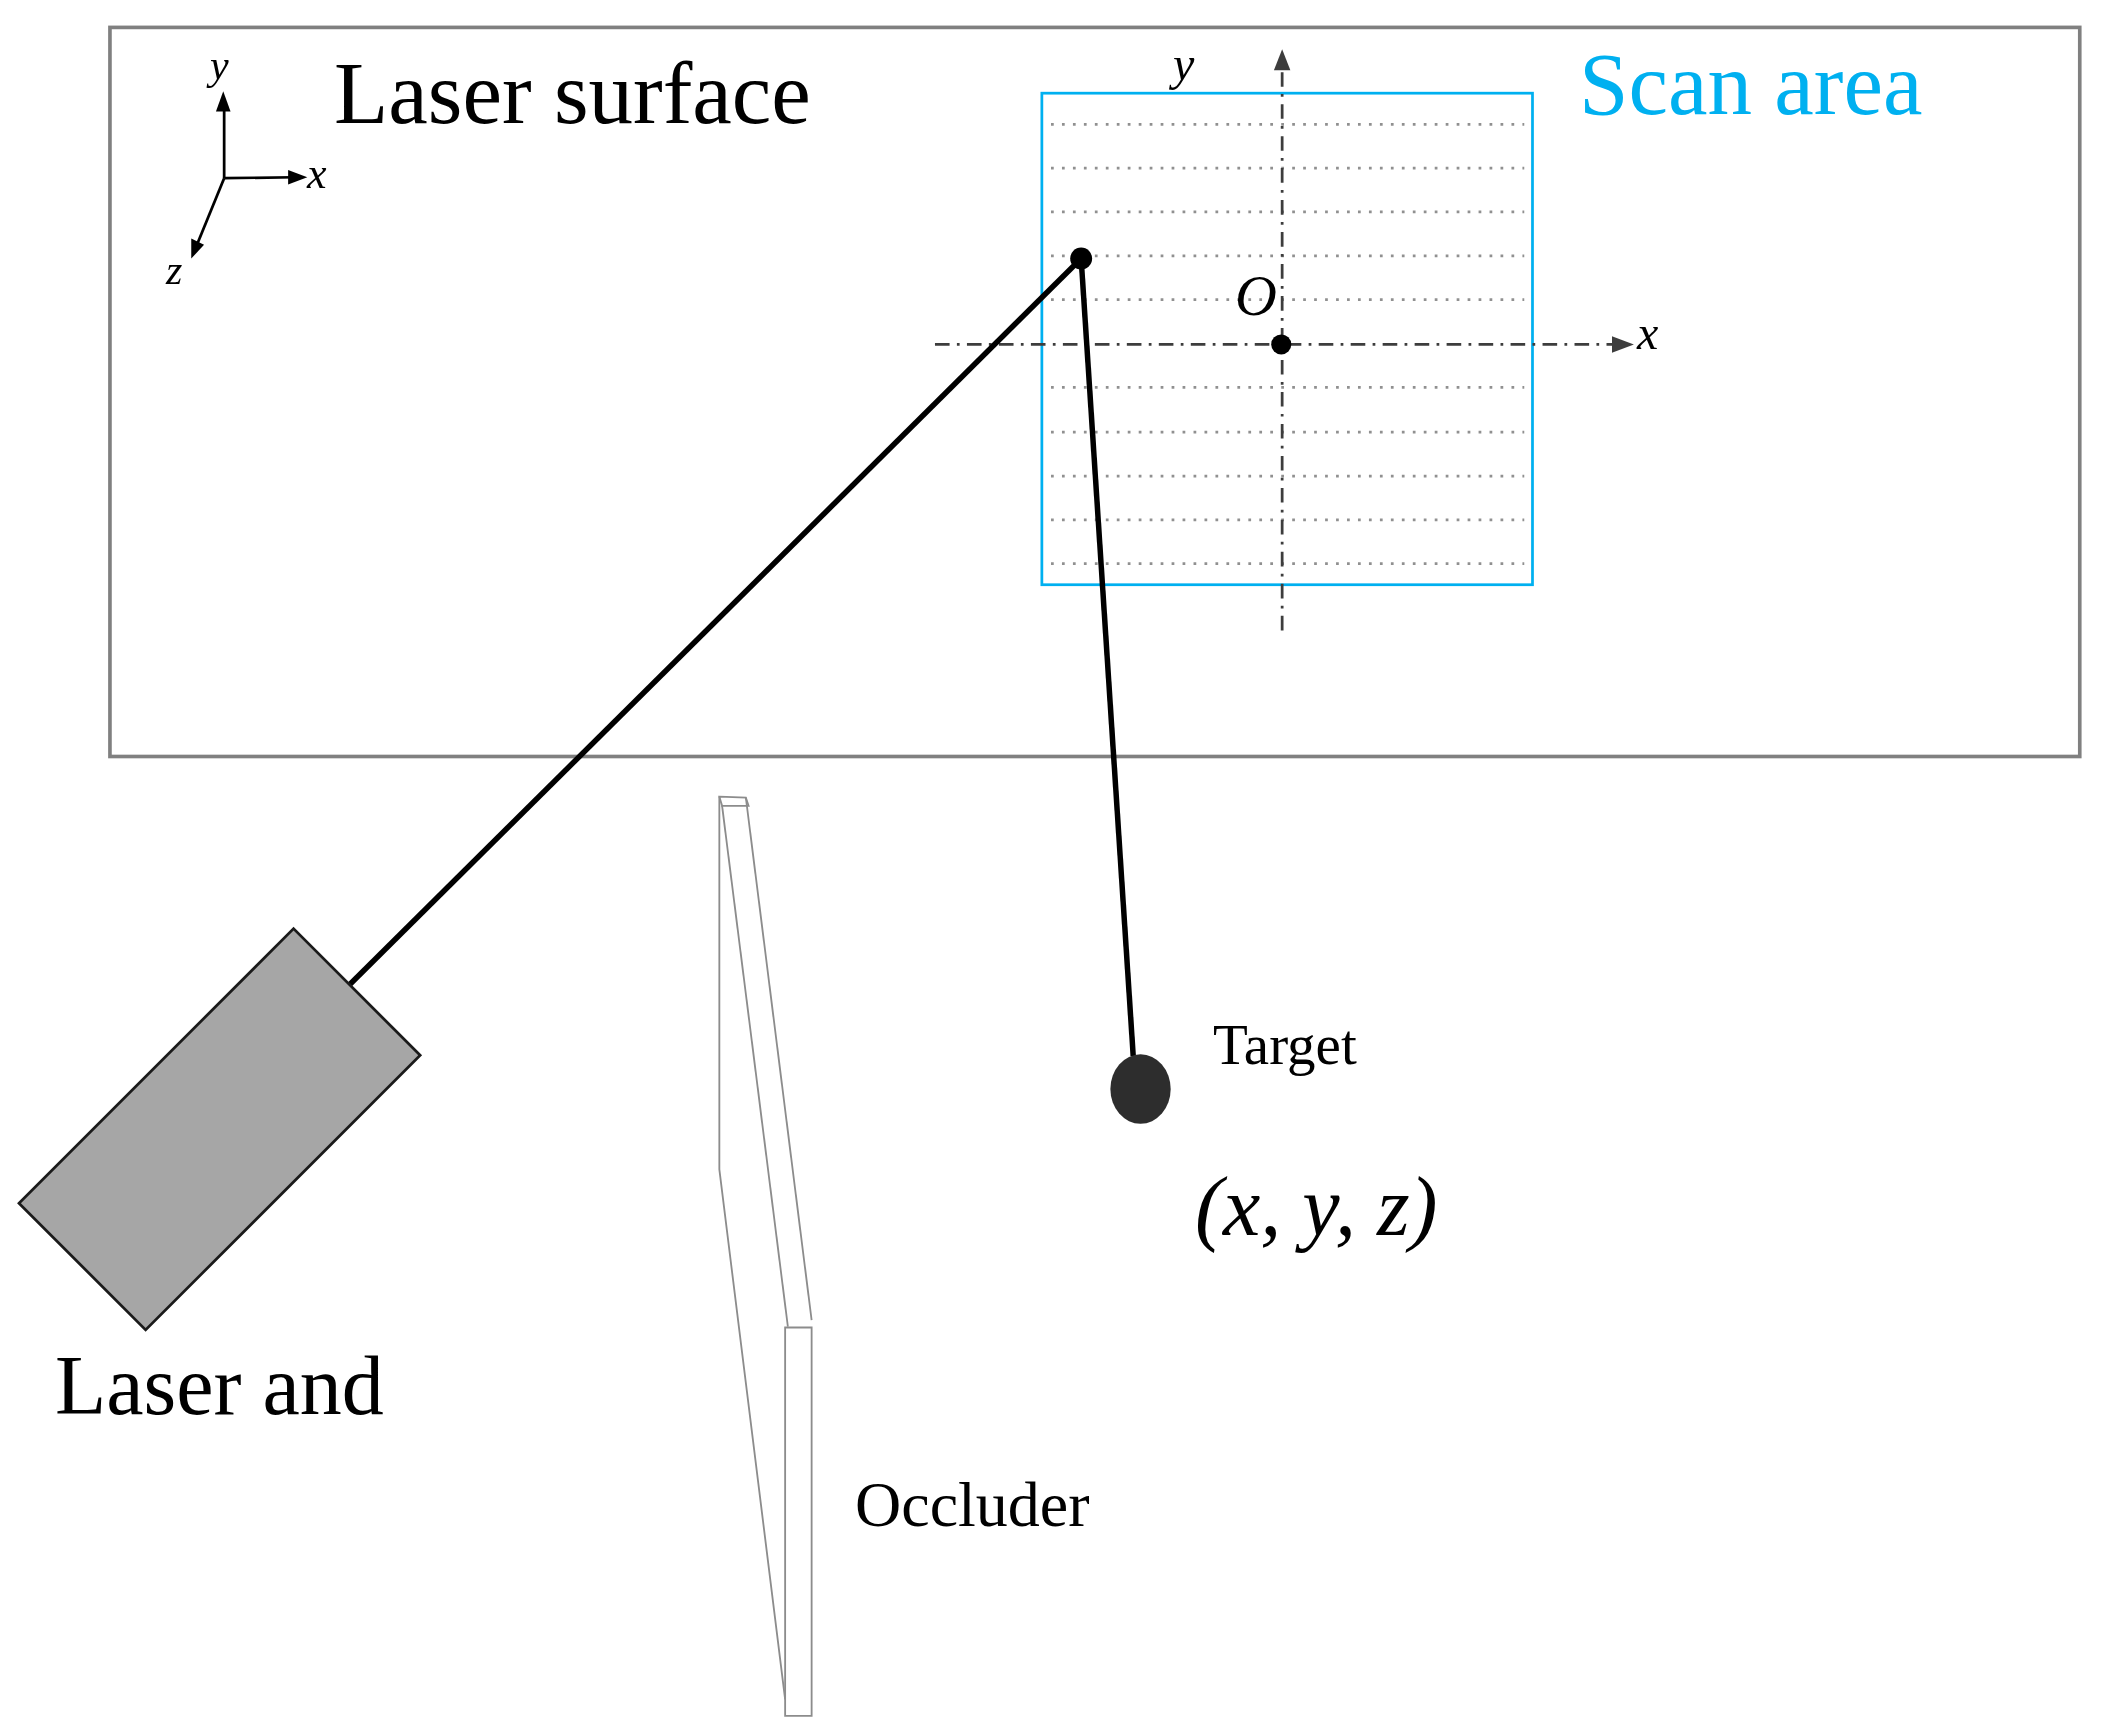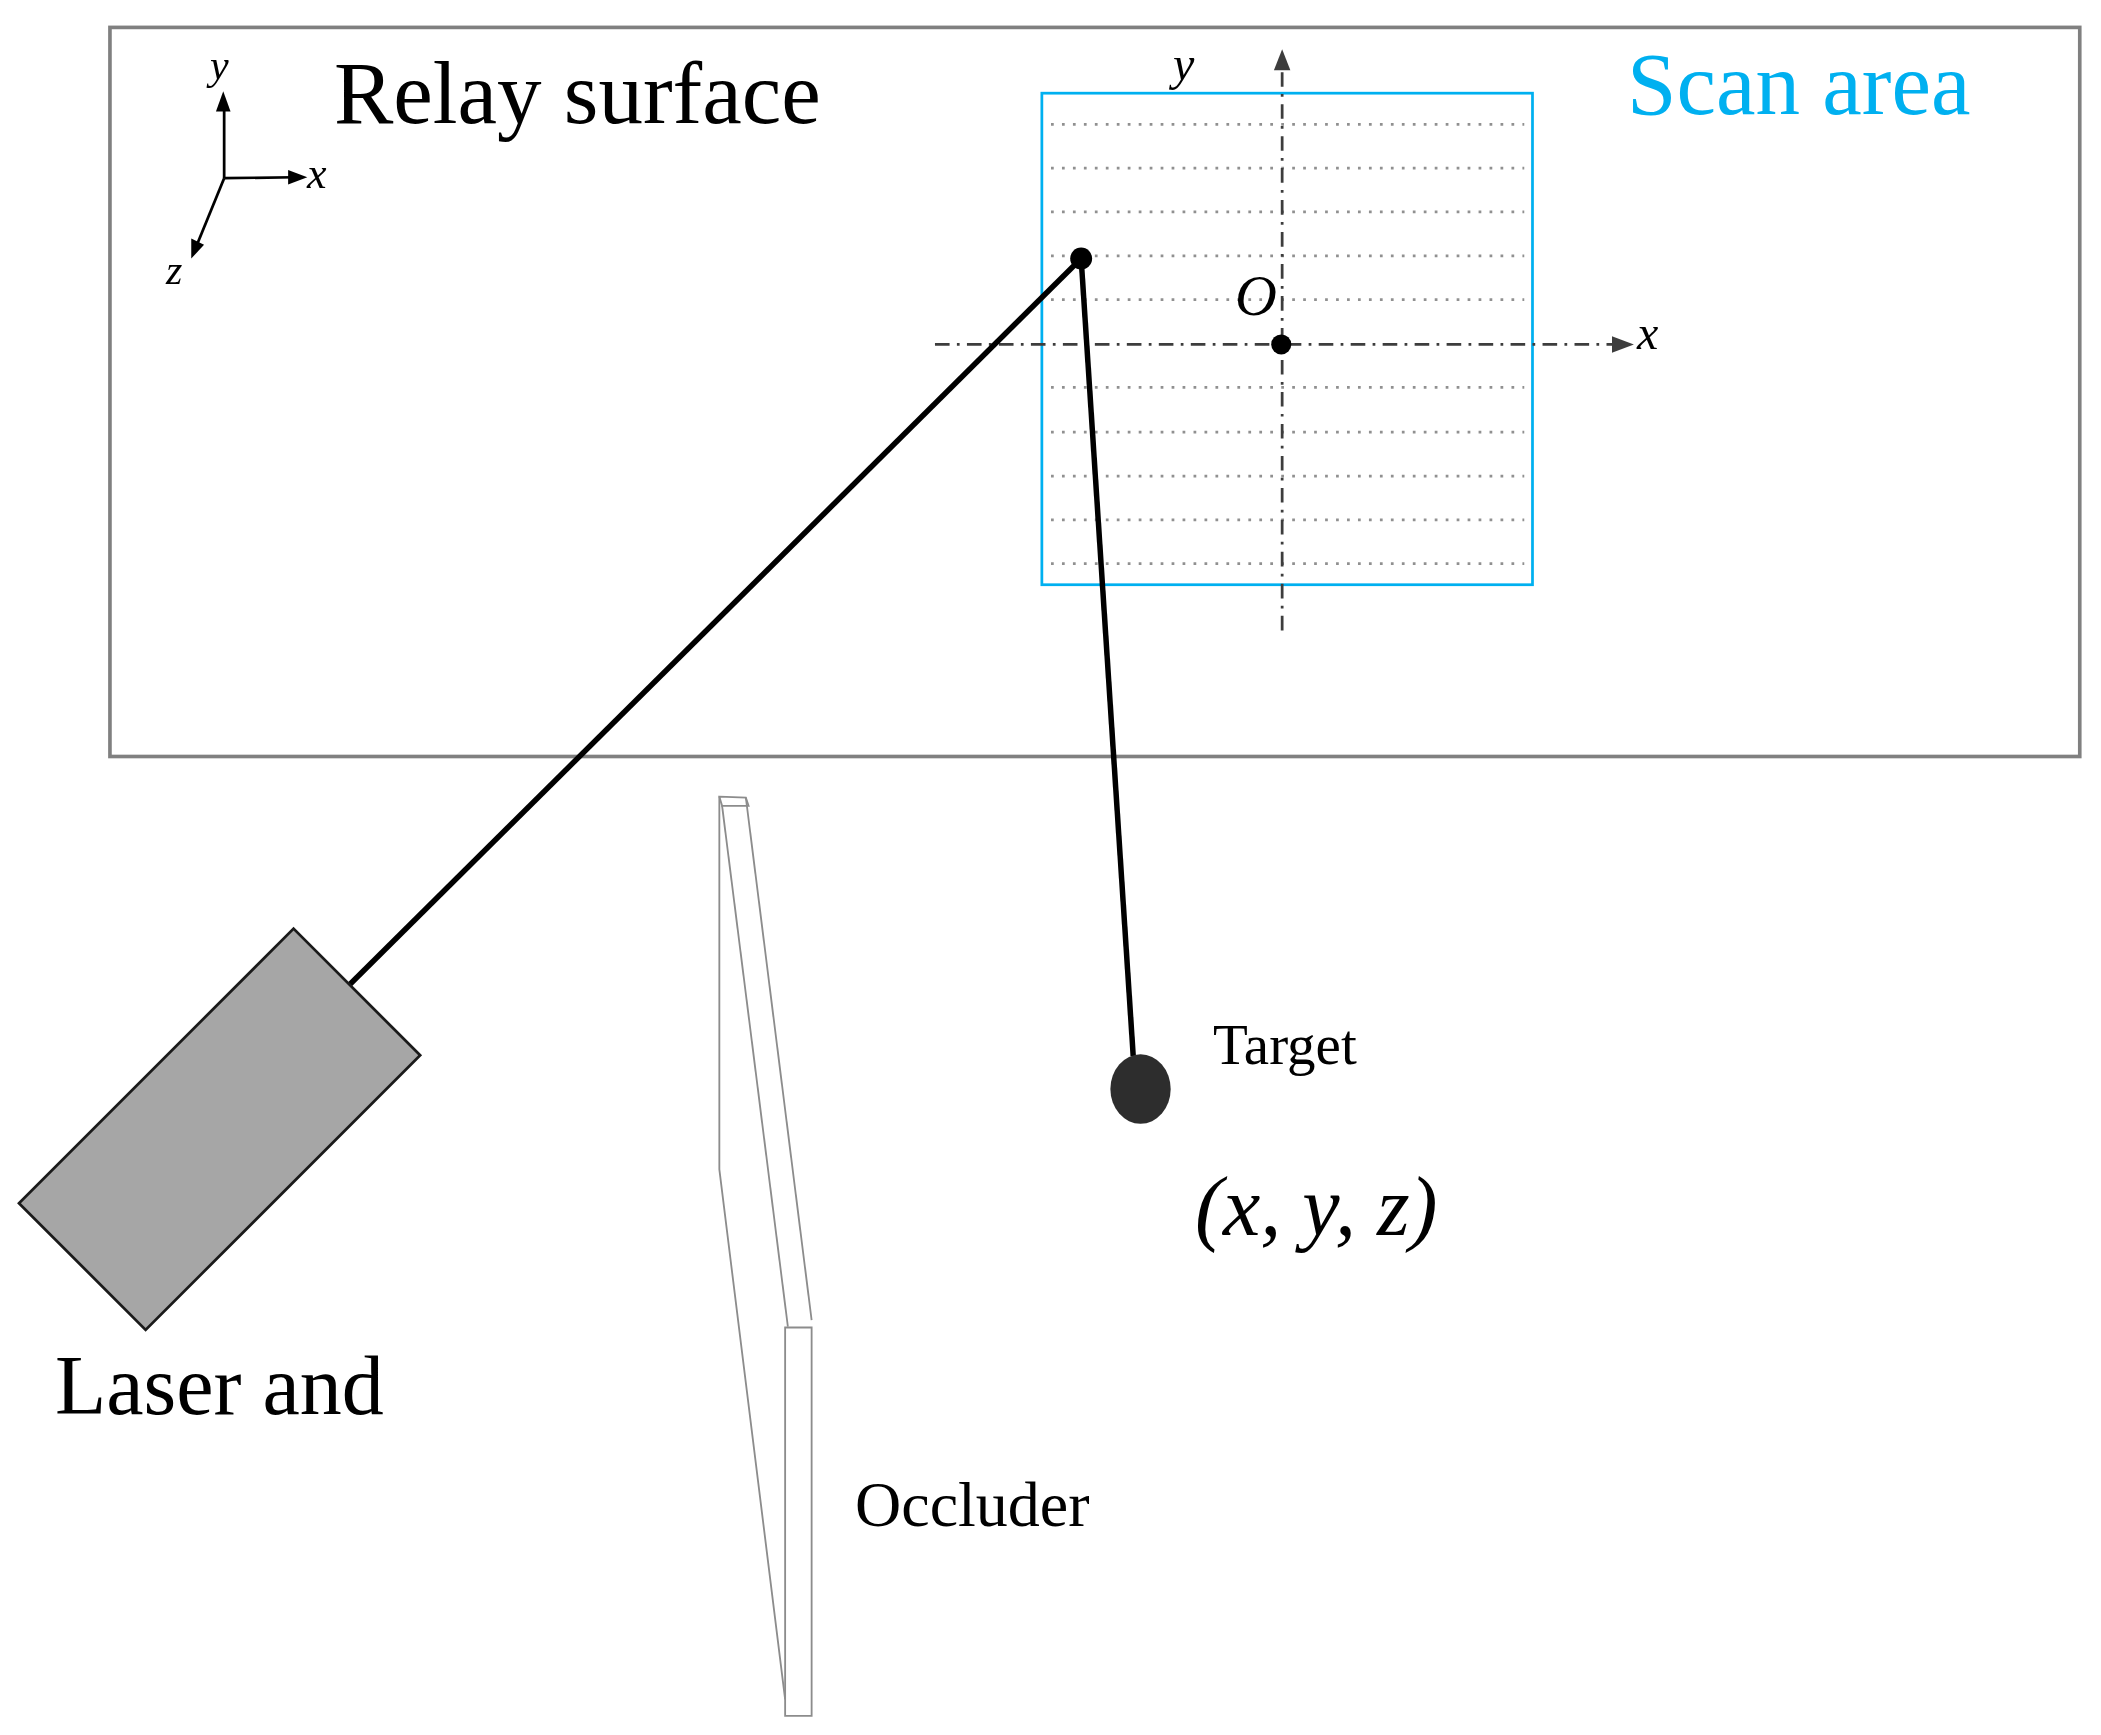--- a/index.html
+++ b/index.html
@@ -2,21 +2,21 @@
 <html style="--c-scan_accent: #00B0F0; --c-relay_border: #808080; --c-grid_dotted: #909090; --c-axis_dashdot: #3d3d3d; --c-beam_black: #000000; --c-laser_fill: #A6A6A6; --c-laser_border: #1a1a1a; --c-target_fill: #2d2d2d; --c-occluder_stroke: #8c8c8c;font-size:14.6px"><head>
 <meta charset="utf-8">
 <style>
   html,body{margin:0;padding:0;background:#fff;}
   #stage{position:relative;width:2102px;height:1735px;background:#fff;overflow:hidden;
          font-family:"Liberation Serif",serif;}
   #fig{position:absolute;left:0;top:0;width:100%;height:100%;}
   .lbl{position:absolute;line-height:1;white-space:nowrap;color:#000;
        font-family:"Liberation Serif",serif;}
   .it{font-style:italic;}
-  .cyan{color:var(--c-scan_accent,#00B0F0);margin-left:48px;}
+  .cyan{color:var(--c-scan_accent,#00B0F0);}
   .center{text-align:center;}
   
   .relay{fill:none;stroke:var(--c-relay_border,#808080);stroke-width:4;}
   .scan{fill:none;stroke:var(--c-scan_accent,#00B0F0);stroke-width:3;}
   .dots{fill:none;stroke:var(--c-grid_dotted,#909090);stroke-width:3;stroke-dasharray:3 9;}
   .axis{fill:none;stroke:var(--c-axis_dashdot,#3d3d3d);stroke-width:3;stroke-dasharray:16 8 3 8;}
   .ah{fill:var(--c-axis_dashdot,#3d3d3d);stroke:none;}
   .beam{fill:none;stroke:var(--c-beam_black,#000);stroke-width:6;}
   .laserbox{fill:var(--c-laser_fill,#A6A6A6);stroke:var(--c-laser_border,#1a1a1a);stroke-width:3;}
   .occ{fill:none;stroke:var(--c-occluder_stroke,#8c8c8c);stroke-width:2;}
@@ -67,21 +67,21 @@
     <g>
       <line class="triad" x1="245" y1="195" x2="245" y2="112"></line>
       <line class="triad" x1="245" y1="195" x2="322" y2="194"></line>
       <line class="triad" x1="245" y1="195" x2="214" y2="271"></line>
       <polygon class="th" points="244,100 236,122 252,122"></polygon>
       <polygon class="th" points="336,194 315,186 315,202"></polygon>
       <polygon class="th" points="209,283 223,268 209,261"></polygon>
     </g>
   </svg>
 
-  <div class="lbl" style="left:334px;top:49px;font-size:89px;">Relay surface</div>
+  <div class="lbl" style="left:334px;top:49px;font-size:89px;">Laser surface</div>
 
   <div class="lbl cyan" style="left:1579px;top:40px;font-size:89px;">Scan area</div>
 
 
   <div class="lbl it" style="left:1235px;top:267px;font-size:58px;">O</div>
 
   <div class="lbl it" style="left:1173px;top:40px;font-size:48px;">y</div>
 
   <div class="lbl it" style="left:1637px;top:309px;font-size:48px;">x</div>
 

